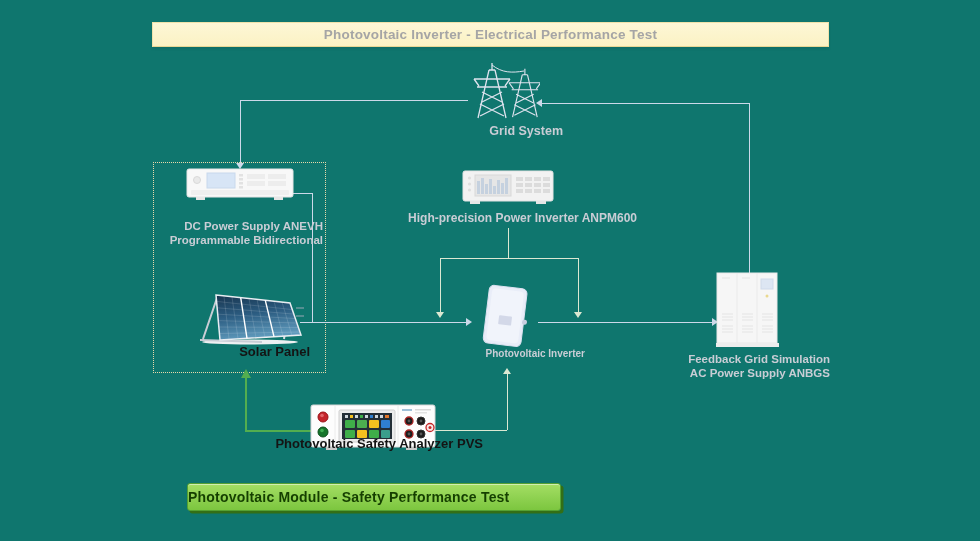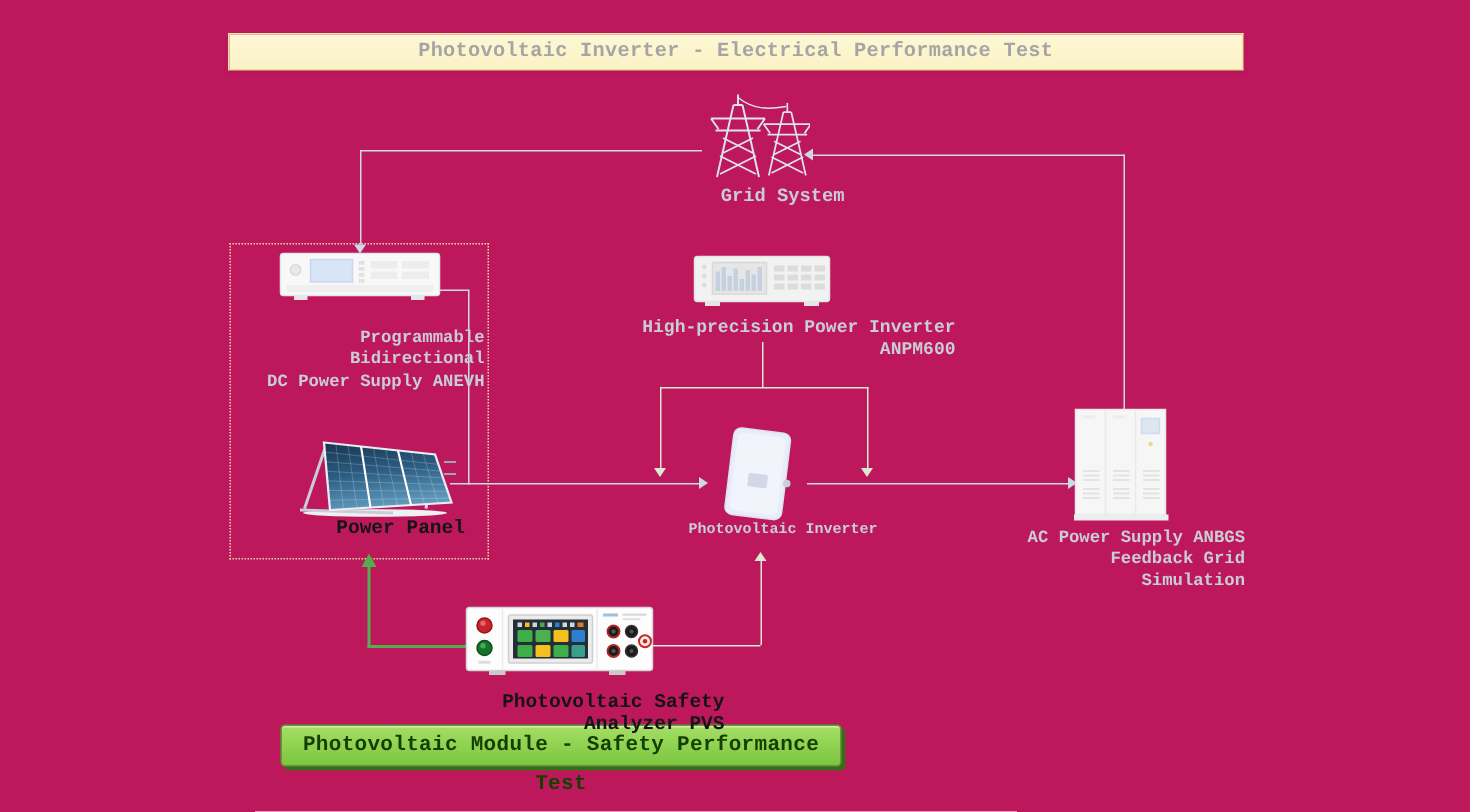--- a/index.html
+++ b/index.html
@@ -1,34 +1,34 @@
 <!DOCTYPE html>
 <html><head>
 <meta charset="utf-8">
 <style>
   html,body{margin:0;padding:0;background:#ffffff;}
   .canvas{
-    position:relative;width:980px;height:541px;background:#be185d;
-    font-family:Liberation Mono, monospace;overflow:hidden;
+    position:relative;width:980px;height:541px;background:#0f766e;
+    font-family:Liberation Sans, sans-serif;overflow:hidden;
   }
   
   .top-banner{
     position:absolute;left:152px;top:22px;width:675px;height:23px;
     background:linear-gradient(180deg,#fdf7d6,#fbf2c4);
     border:1px solid #efe2aa;border-bottom-color:#e8d795;
     box-shadow:0 2px 3px rgba(0,0,0,.07);
     text-align:center;line-height:23px;
     font-size:13.5px;font-weight:700;color:#a5a5a5;letter-spacing:.2px;
   }
   .bottom-banner{
     position:absolute;left:187px;top:483px;width:372px;height:26px;
     background:linear-gradient(180deg,#a4de64,#7cc63f);
     border:1px solid #55a032;border-radius:3px;
     box-shadow:2.5px 2.5px 0 #336f15, inset 0 1px 0 rgba(255,255,255,.5);
-    text-align:center;line-height:26px;
+    line-height:26px;
     font-size:14px;font-weight:700;color:#153f00;letter-spacing:.2px;
   }
   
   .dashed-box{
     position:absolute;left:153px;top:162px;width:171px;height:209px;
     border:1.5px dotted #e9d9a9;
   }
   
   .lbl{position:absolute;text-align:right;}
   .lbl-faded{color:#c9cdd5;font-weight:700;font-size:11.5px;line-height:1.25;}
@@ -121,22 +121,22 @@
       <rect x="53" y="18" width="4" height="2.5" fill="#e2e2e2"></rect>
     <rect x="61" y="6" width="18" height="5" fill="#ededed"></rect>
       <rect x="82" y="6" width="18" height="5" fill="#ededed"></rect>
     <rect x="61" y="13" width="18" height="5" fill="#ededed"></rect>
       <rect x="82" y="13" width="18" height="5" fill="#ededed"></rect>
     <rect x="5" y="22" width="98" height="5" rx="1" fill="#efefef"></rect>
     <rect x="10" y="29" width="9" height="3" fill="#e6e6e6"></rect>
       <rect x="88" y="29" width="9" height="3" fill="#e6e6e6"></rect>
   </svg>
   <div class="lbl lbl-faded" style="left:158px;top:219px;width:165px;">
+    <div>DC Power Supply ANEVH</div>
     <div>Programmable Bidirectional</div>
-    <div>DC Power Supply ANEVH</div>
   </div>
 
   <svg class="dev" style="left:462px;top:170px;" width="92" height="38" viewBox="0 0 92 38">
     <rect x="1" y="1" width="90" height="30" rx="2" fill="#f2f2f2" stroke="#e4e4e4"></rect>
     <circle cx="7.5" cy="8" r="1.6" fill="#dedede"></circle>
       <circle cx="7.5" cy="14" r="1.6" fill="#dedede"></circle>
       <circle cx="7.5" cy="20" r="1.6" fill="#dedede"></circle>
     <rect x="13" y="5" width="36" height="21" fill="#e6e6e6" stroke="#d8d8d8"></rect>
     <g fill="#c5d1df">
       <rect x="15" y="11" width="3" height="13"></rect>
@@ -194,21 +194,21 @@
       <line x1="27" y1="39" x2="105.8" y2="39.5"></line>
       <line x1="27.5" y1="45.5" x2="107.4" y2="44"></line>
       <line x1="32" y1="8.5" x2="37" y2="50.8"></line>
       <line x1="40" y1="9.1" x2="46" y2="50.6"></line>
       <line x1="57" y1="10.5" x2="64" y2="49.8"></line>
       <line x1="65" y1="11.4" x2="73" y2="49.3"></line>
       <line x1="82" y1="13.2" x2="91" y2="48.2"></line>
       <line x1="90" y1="14.1" x2="100" y2="47.6"></line>
     </g>
   </svg>
-  <div class="lbl lbl-active" style="left:190px;top:344px;width:120px;">Power Panel</div>
+  <div class="lbl lbl-active" style="left:190px;top:344px;width:120px;">Solar Panel</div>
 
   <svg class="dev" style="left:478px;top:284px;" width="56" height="66" viewBox="0 0 56 66">
     <g transform="rotate(7 28 33)">
       <rect x="8" y="3" width="38" height="58" rx="5" fill="#e9edf8" stroke="#dce1f0"></rect>
       <rect x="11" y="6" width="32" height="52" rx="4" fill="#f1f4fb"></rect>
       <rect x="21" y="32" width="13" height="9" rx="1" fill="#d3d8e8"></rect>
       <circle cx="47" cy="36" r="2.5" fill="#c9cedf"></circle>
     </g>
   </svg>
   <div class="lbl lbl-faded" style="left:425px;top:348px;width:160px;font-size:10px;">Photovoltaic Inverter</div>
@@ -221,22 +221,22 @@
     <rect x="6" y="5" width="8" height="2" fill="#ededed"></rect>
       <rect x="26" y="5" width="8" height="2" fill="#ededed"></rect>
     <g stroke="#e3e3e3" stroke-width="1.2">
       <path d="M6,42 h11 M6,45 h11 M6,48 h11 M6,54 h11 M6,57 h11 M6,60 h11"></path>
       <path d="M26,42 h11 M26,45 h11 M26,48 h11 M26,54 h11 M26,57 h11 M26,60 h11"></path>
       <path d="M46,42 h11 M46,45 h11 M46,48 h11 M46,54 h11 M46,57 h11 M46,60 h11"></path>
     </g>
     <rect x="-1" y="71" width="64" height="4" fill="#ededed"></rect>
   </svg>
   <div class="lbl lbl-faded" style="left:668px;top:352px;width:162px;">
+    <div>Feedback Grid Simulation</div>
     <div>AC Power Supply ANBGS</div>
-    <div>Feedback Grid Simulation</div>
   </div>
 
   <svg class="dev" style="left:310px;top:404px;" width="126" height="50" viewBox="0 0 126 50">
     <rect x="1" y="1" width="124" height="42" rx="2" fill="#fdfdfd" stroke="#d6d6d6"></rect>
     <path d="M25,2 L25,42 M88,2 L88,42" stroke="#ececec"></path>
     <circle cx="13" cy="13" r="5" fill="#c4242b" stroke="#9a1318"></circle>
     <circle cx="12" cy="11.5" r="1.8" fill="#e2666a"></circle>
     <circle cx="13" cy="28" r="5" fill="#15742a" stroke="#0d4f1c"></circle>
     <circle cx="12" cy="26.5" r="1.8" fill="#3fae53"></circle>
     <rect x="9" y="36.5" width="8" height="2" fill="#dddddd"></rect>
@@ -272,15 +272,15 @@
       <circle cx="111" cy="17" r="1.4" fill="#555"></circle>
     <circle cx="99" cy="30" r="4" fill="#1c1c1c" stroke="#b02525" stroke-width="1.3"></circle>
       <circle cx="99" cy="30" r="1.4" fill="#555"></circle>
     <circle cx="111" cy="30" r="4" fill="#1c1c1c" stroke="#333"></circle>
       <circle cx="111" cy="30" r="1.4" fill="#555"></circle>
     <circle cx="120" cy="23.5" r="4" fill="#f7eaea" stroke="#c62828" stroke-width="1.3"></circle>
       <circle cx="120" cy="23.5" r="1.5" fill="#c62828"></circle>
     <rect x="16" y="43" width="11" height="3" fill="#c9c9c9"></rect>
       <rect x="96" y="43" width="11" height="3" fill="#c9c9c9"></rect>
   </svg>
-  <div class="lbl lbl-active" style="left:273px;top:460px;width:210px;">Photovoltaic Safety Analyzer PVS</div>
+  <div class="lbl lbl-active" style="left:273px;top:436px;width:210px;">Photovoltaic Safety Analyzer PVS</div>
 
 </div>
 
 </body></html>

